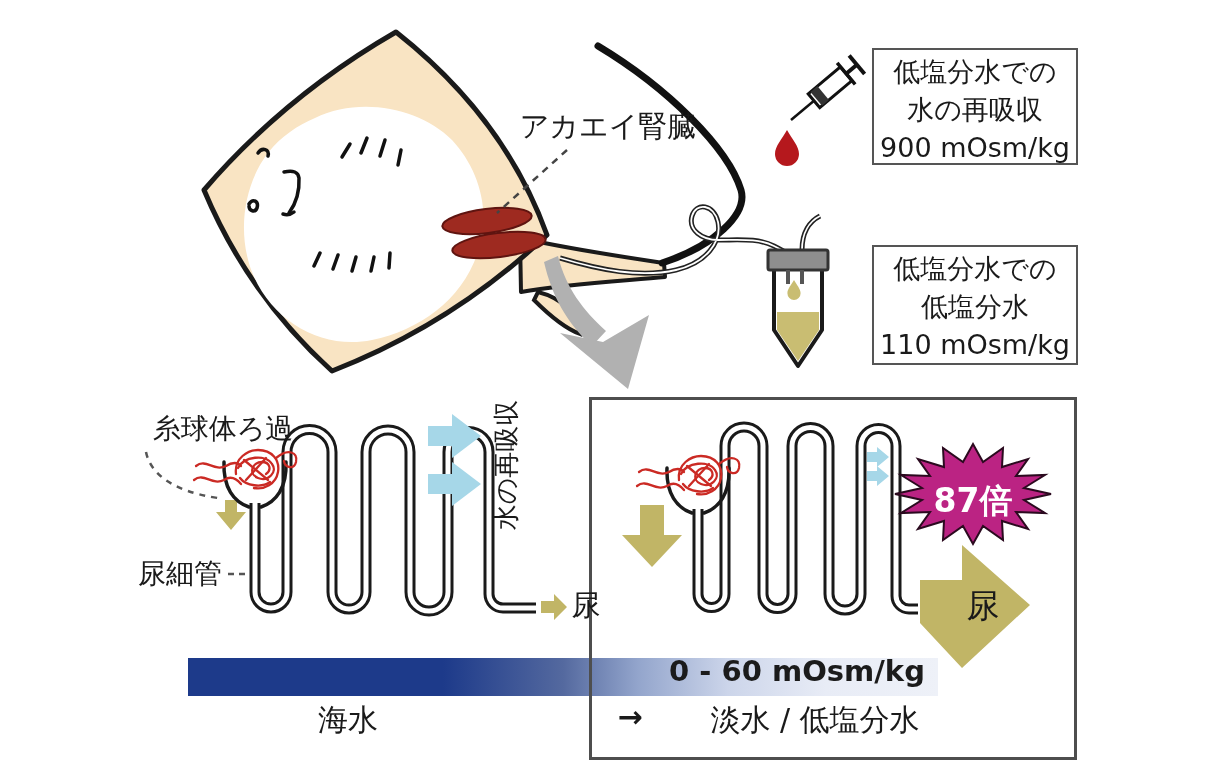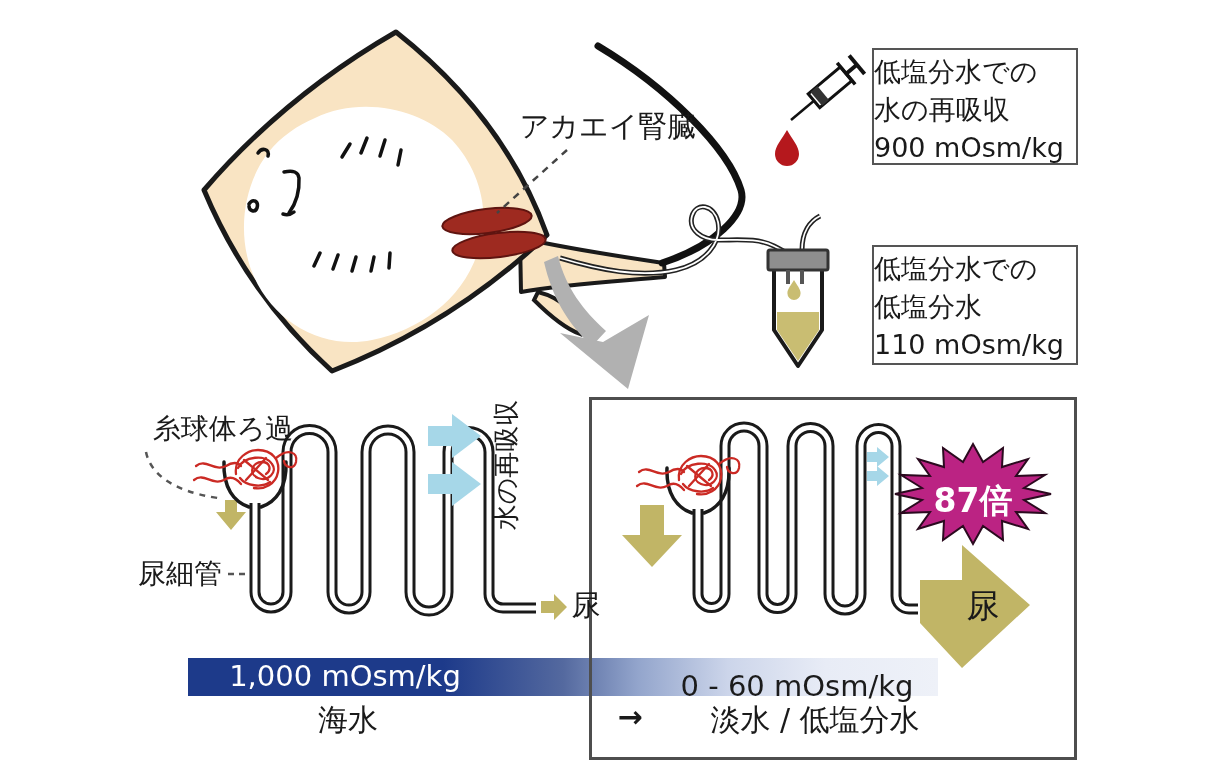--- a/index.html
+++ b/index.html
@@ -12,21 +12,21 @@
   #osmo-bar{
     position:absolute;left:188px;top:658px;width:750px;height:38px;
     background:linear-gradient(90deg,#1d3a8a 0%,#1d3a8a 34%,#54699f 50%,#93a5cc 60%,#ccd5ea 72%,#e8ecf6 85%,#eef1f8 100%);
   }
   #right-panel{
     position:absolute;left:589px;top:397px;width:488px;height:363px;
     border:3px solid #4e4e4e;background:transparent;box-sizing:border-box;
   }
   .info-box{
     position:absolute;width:206px;border:2.5px solid #555;background:#fff;
-    font-size:27px;line-height:38px;padding:3px 0;box-sizing:border-box;
+    text-align:center;font-size:27px;line-height:38px;padding:3px 0;box-sizing:border-box;
   }
   #blood-box{left:872px;top:48px;height:117px;}
   #urine-box{left:872px;top:245px;height:120px;}
   .jp-label{font-size:28px;}
   .bar-text-light{color:#ffffff;font-size:29px;}
   .bar-text-dark{color:#1b1b1b;font-size:29px;}
   .burst-text{color:#ffffff;font-size:33px;font-weight:bold;margin-top:8px;}
   .rot-ccw{transform:translate(-50%,-50%) rotate(-90deg);}
 </style>
 </head>
@@ -206,18 +206,17 @@
   </div>
 
   <div class="txt jp-label" style="left:203px;top:429px;margin-left:20px;">糸球体ろ過</div>
   <div class="txt jp-label" style="left:180px;top:574px;">尿細管</div>
   <div class="txt rot-ccw" style="left:507px;top:465px;font-size:26px;">水の再吸収</div>
   <div class="txt" style="left:586px;top:606px;font-size:29px;">尿</div>
 
   <div class="txt burst-text" style="left:973px;top:493px;">87倍</div>
   <div class="txt" style="left:983px;top:606px;font-size:33px;">尿</div>
 
-  <div class="txt bar-text-light" style="left:345px;top:677px;">1,000 mOsm/kg</div>
-  <div class="txt bar-text-dark" style="left:797px;top:687px;">0 - 60 mOsm/kg</div>
+  <div class="txt bar-text-dark" style="left:797px;top:672px;font-weight:bold;">0 - 60 mOsm/kg</div>
   <div class="txt" style="left:348px;top:719px;font-size:30px;">海水</div>
   <div class="txt" style="left:630px;top:716px;font-size:30px;font-weight:bold;">→</div>
   <div class="txt" style="left:815px;top:719px;font-size:30px;">淡水 / 低塩分水</div>
 </div>
 
 </body></html>

